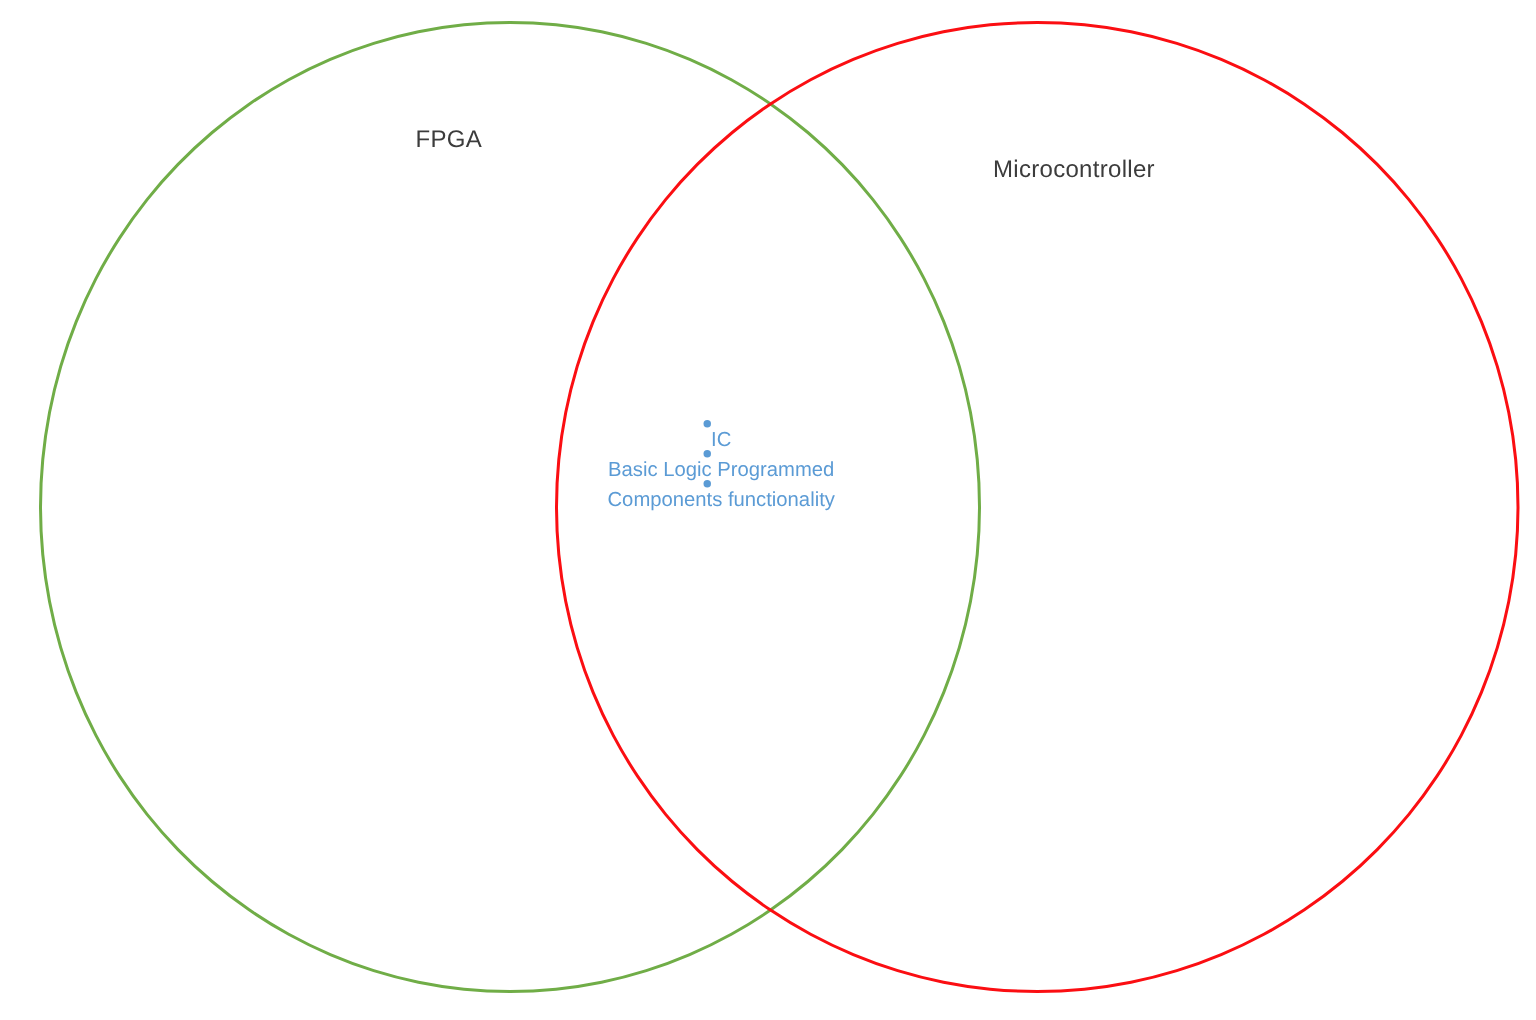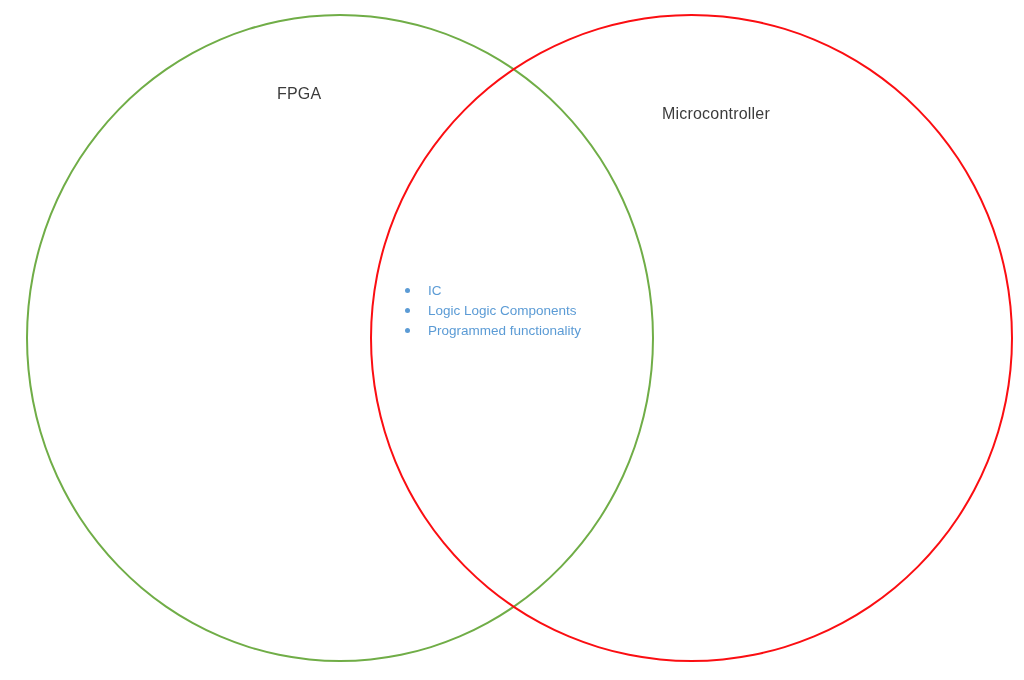--- a/index.html
+++ b/index.html
@@ -59,20 +59,21 @@
     padding: 0;
     list-style: none;
   }
   .intersection-list li {
     display: flex;
     align-items: center;
     height: 20px;
     font-size: 13.5px;
     color: #5B9BD5;
     white-space: nowrap;
+    flex-direction: column;
   }
   .dot {
     width: 5px;
     height: 5px;
     border-radius: 50%;
     background: #5B9BD5;
     margin-right: 18px;
     flex-shrink: 0;
   }
 </style>
@@ -89,21 +90,21 @@
 
   <div class="set-label micro">Microcontroller</div>
 
   <ul class="intersection-list">
     <li>
       <span class="dot"></span>
       <span>IC</span>
     </li>
     <li>
       <span class="dot"></span>
-      <span>Logic Logic Components</span>
+      <span>Basic Logic Programmed</span>
     </li>
     <li>
       <span class="dot"></span>
-      <span>Programmed functionality</span>
+      <span>Components functionality</span>
     </li>
   </ul>
 
 </div>
 
 </body></html>

